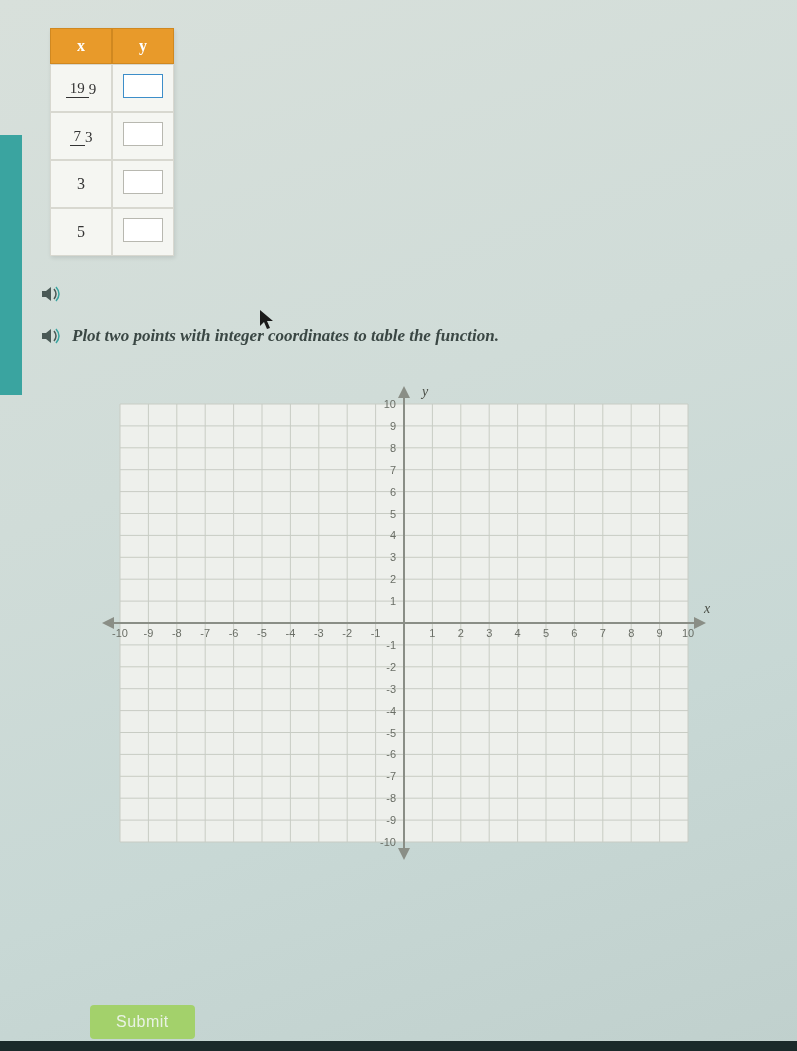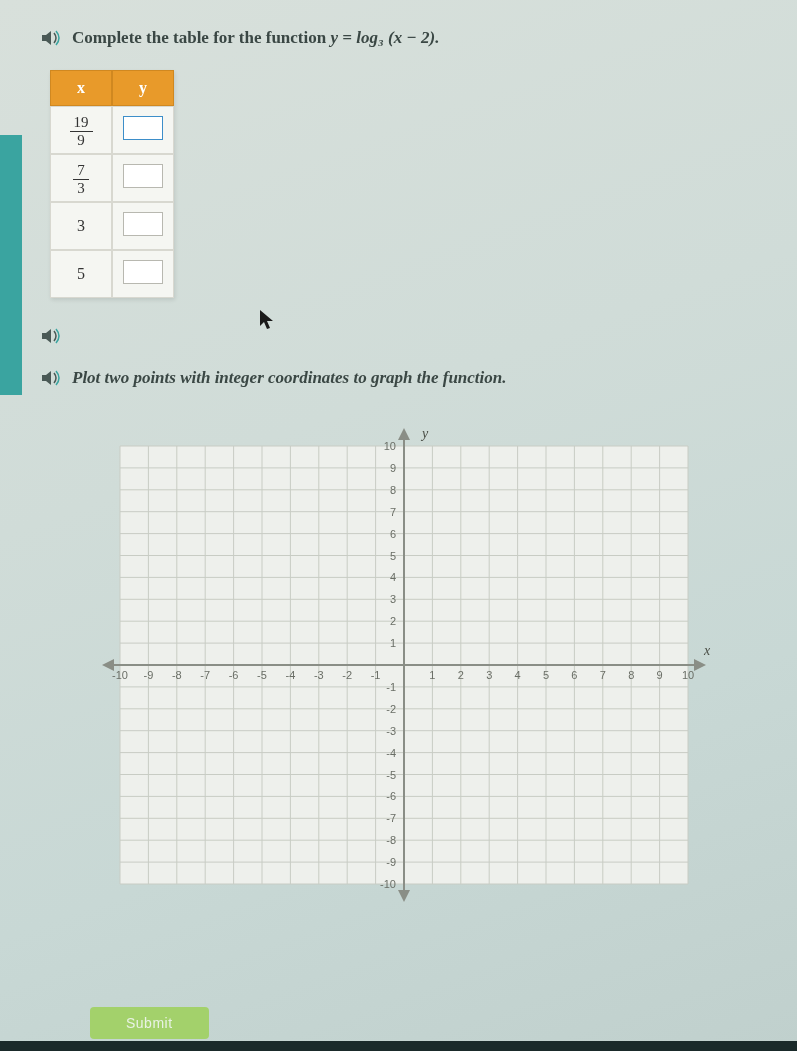--- a/index.html
+++ b/index.html
@@ -64,21 +64,21 @@
     border: 1px solid #d8d8d0;
     width: 62px;
     height: 48px;
     text-align: center;
     vertical-align: middle;
     font-size: 16px;
     color: #333;
   }
   .frac {
     display: inline-flex;
-    flex-direction: column;
+    flex-direction: row;
     align-items: center;
     line-height: 1;
     font-size: 15px;
   }
   .frac .num { border-bottom: 1.5px solid #333; padding: 0 4px 1px; }
   .frac .den { padding-top: 1px; }
   .ans-box {
     display: inline-block;
     width: 40px;
     height: 24px;
@@ -105,55 +105,43 @@
     margin: 10px auto 0;
   }
   .graph-wrap svg { width: 100%; height: 100%; }
 
   .submit-btn {
     position: absolute;
     bottom: 12px;
     left: 90px;
     background: #9ed15a;
     color: #f0f8e8;
-    padding: 8px 36px;
+    padding: 8px 26px;
     border-radius: 4px;
-    font-size: 14px;
+    font-size: 16px;
     letter-spacing: 0.5px;
     opacity: 0.85;
     border: none;
   }
   .bottom-bar {
     position: absolute;
     bottom: 0;
     left: 0;
     right: 0;
     height: 10px;
     background: #1a2a2a;
   }
 </style>
 </head>
 <body>
 
 <div class="left-accent"></div>
 
 <div class="content">
 
-  <div class="prompt-line">
-    <span class="speaker-icon">
-      <svg viewBox="0 0 22 20">
-          <path d="M2 7 L6 7 L11 3 L11 17 L6 13 L2 13 Z" fill="#4a5956"></path>
-          <path d="M14 5 Q18 10 14 15" stroke="#4a5956" stroke-width="1.5" fill="none"></path>
-          <path d="M16 3 Q22 10 16 17" stroke="#3aa4a0" stroke-width="1.5" fill="none"></path>
-        </svg>
-    </span>
-    <span>
-      <span>Complete the table for the function </span><span class="formula">y = log₃ (x − 2).</span>
-    </span>
-  </div>
 
   <table class="xy-table">
     <tbody>
         <tr>
       <th>x</th>
       <th>y</th>
     </tr>
     <tr>
       <td><span class="frac">
               <span class="num">19</span>
@@ -190,21 +178,21 @@
   </div>
 
   <div class="prompt-line">
     <span class="speaker-icon">
       <svg viewBox="0 0 22 20">
           <path d="M2 7 L6 7 L11 3 L11 17 L6 13 L2 13 Z" fill="#4a5956"></path>
           <path d="M14 5 Q18 10 14 15" stroke="#4a5956" stroke-width="1.5" fill="none"></path>
           <path d="M16 3 Q22 10 16 17" stroke="#3aa4a0" stroke-width="1.5" fill="none"></path>
         </svg>
     </span>
-    <span style="font-style:italic">Plot two points with integer coordinates to graph the function.</span>
+    <span style="font-style:italic">Plot two points with integer coordinates to table the function.</span>
   </div>
 
   <div class="graph-wrap">
     <svg viewBox="0 0 640 510" id="grid-svg">
         <rect x="36" y="36" width="568" height="438" fill="#eef0ec"></rect>
         <line x1="36" y1="36" x2="36" y2="474" stroke="#c8ccc4" stroke-width="1"></line>
         <line x1="64.4" y1="36" x2="64.4" y2="474" stroke="#c8ccc4" stroke-width="1"></line>
         <line x1="92.80000000000001" y1="36" x2="92.80000000000001" y2="474" stroke="#c8ccc4" stroke-width="1"></line>
         <line x1="121.20000000000002" y1="36" x2="121.20000000000002" y2="474" stroke="#c8ccc4" stroke-width="1"></line>
         <line x1="149.60000000000002" y1="36" x2="149.60000000000002" y2="474" stroke="#c8ccc4" stroke-width="1"></line>

